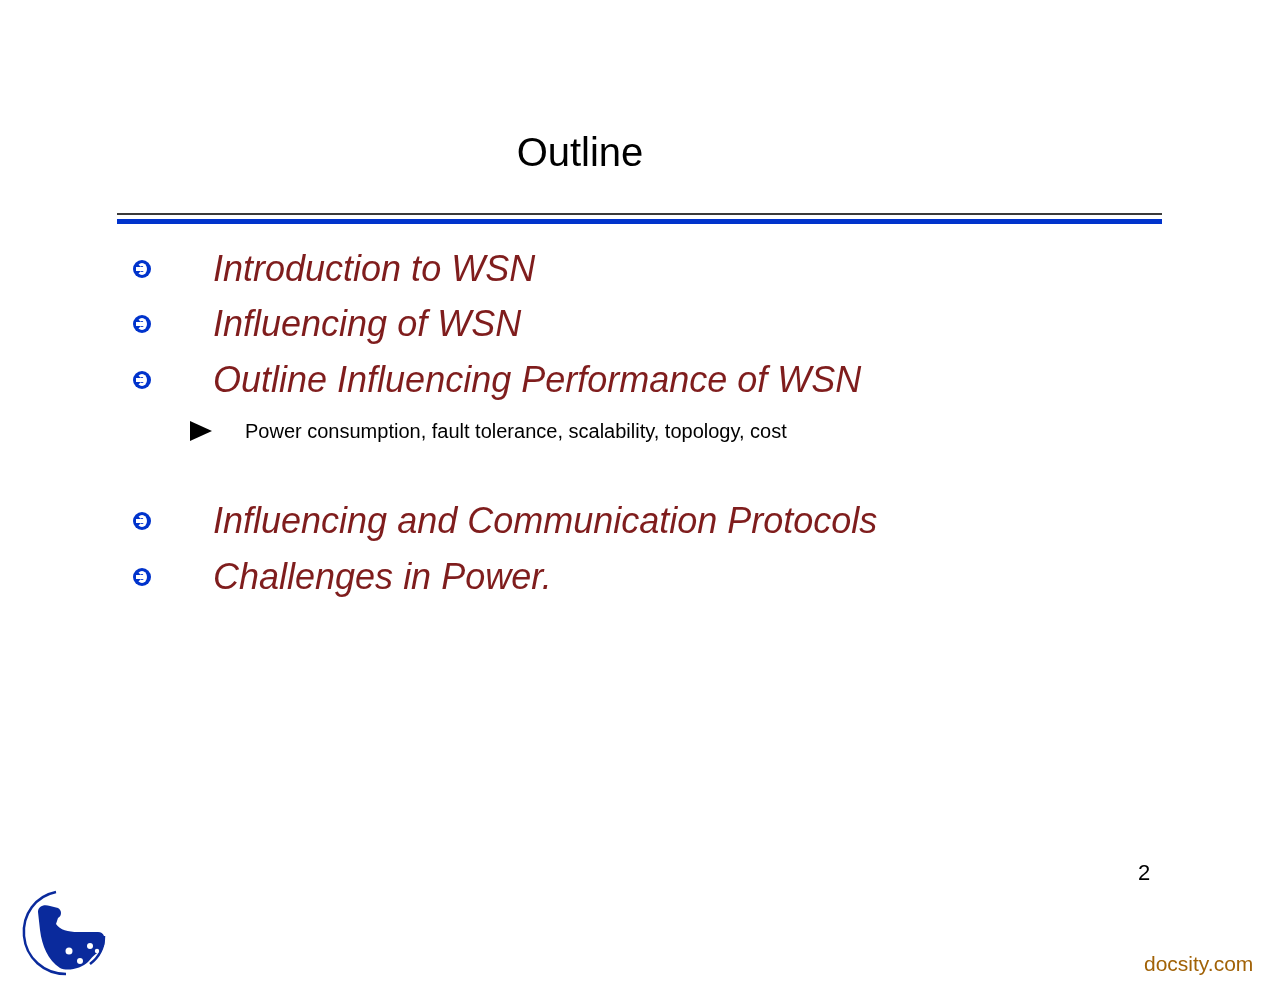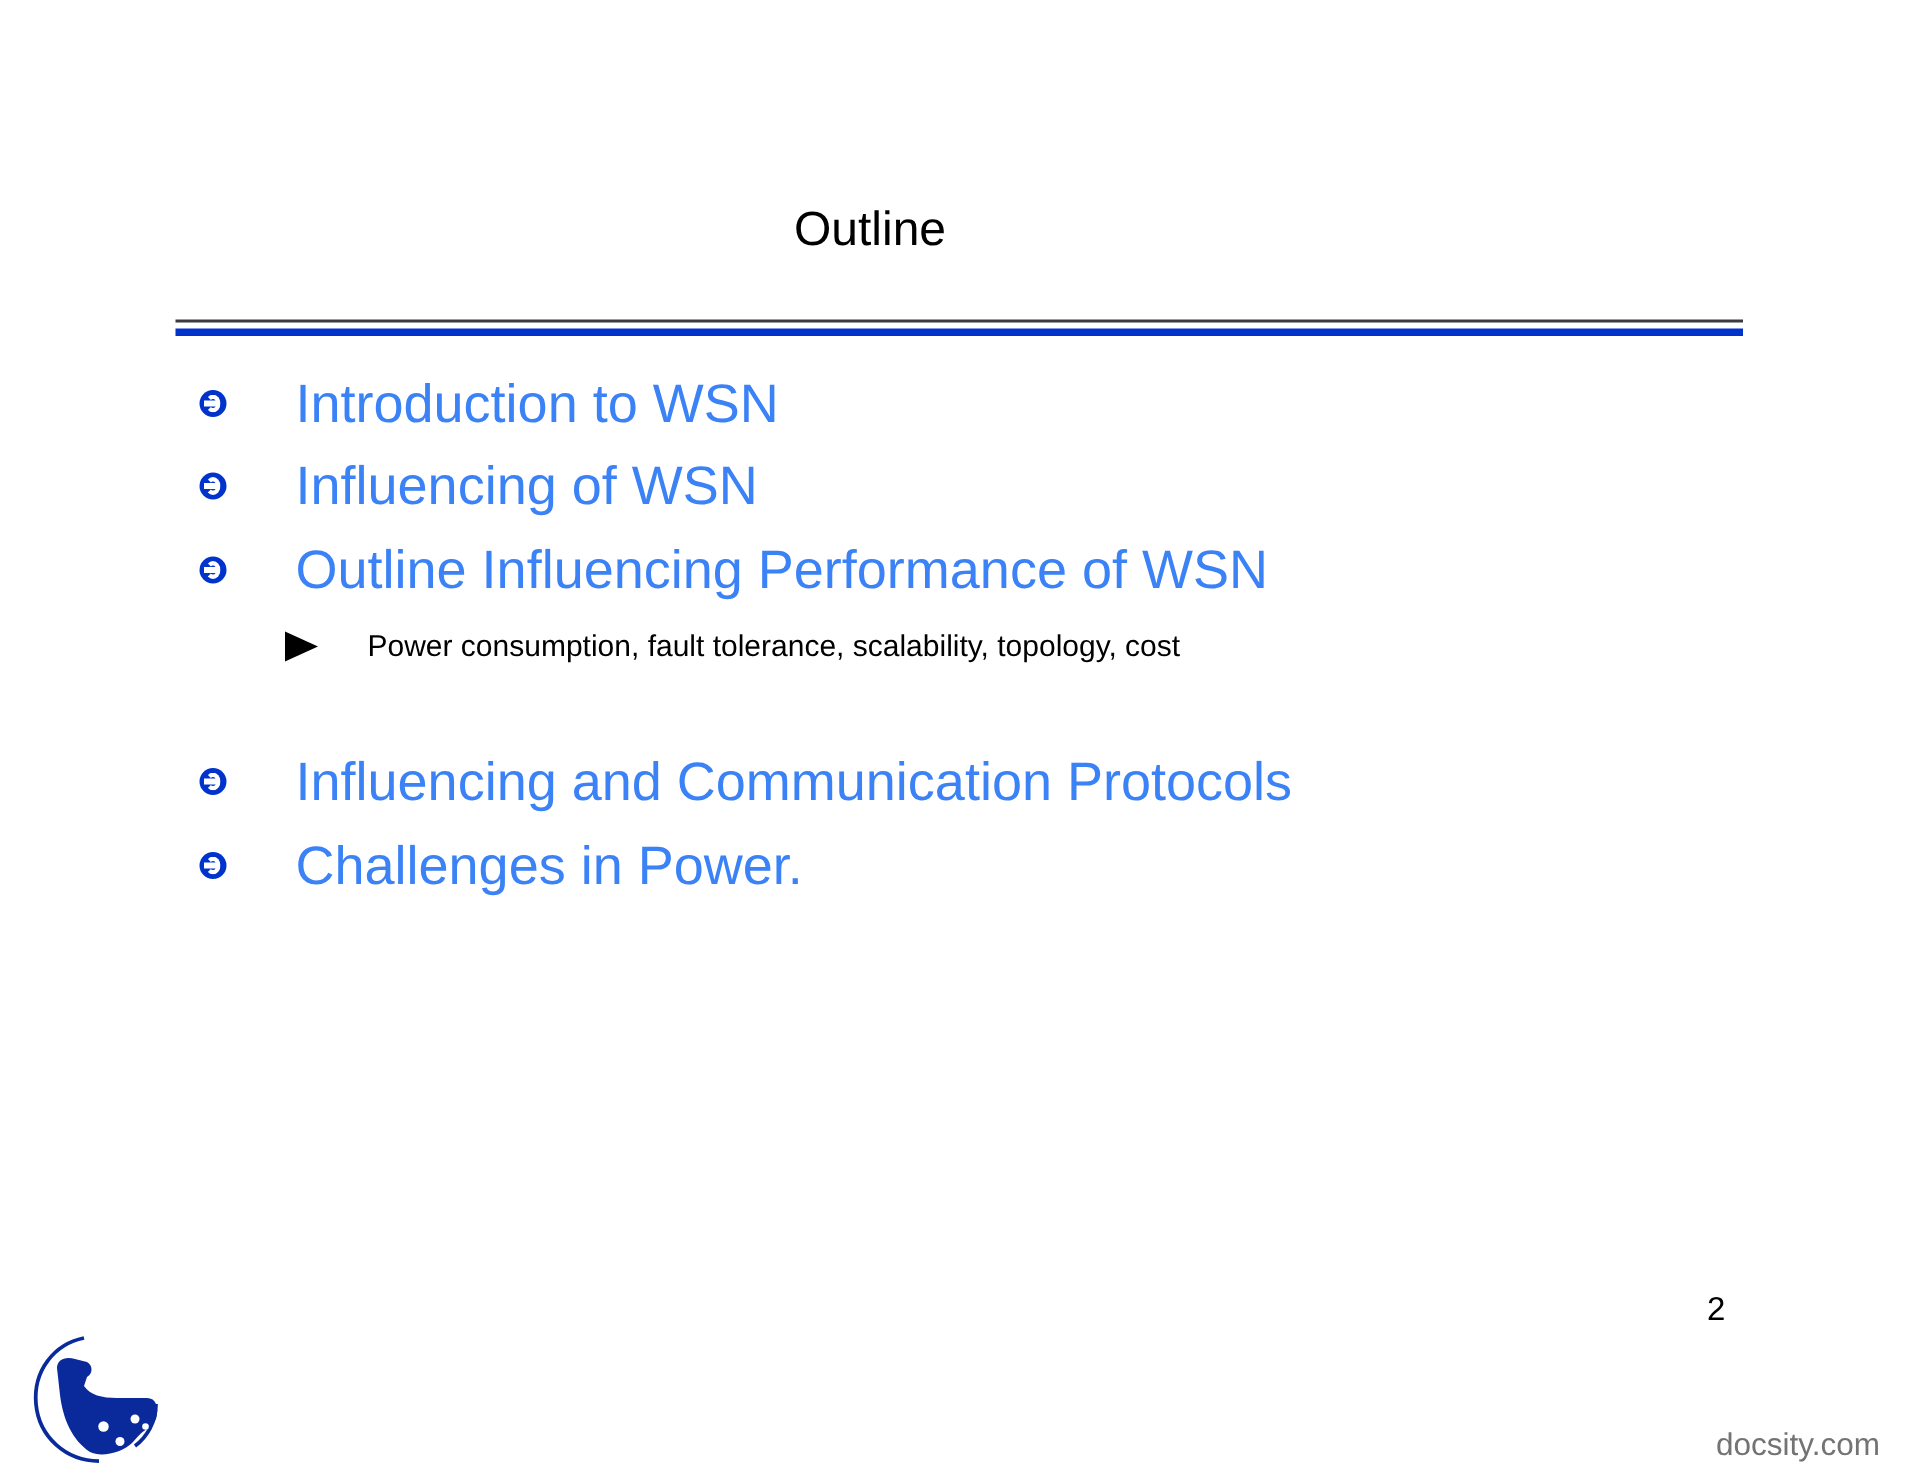--- a/index.html
+++ b/index.html
@@ -13,21 +13,21 @@
     position: relative;
     overflow: hidden;
     font-family: "Liberation Sans", sans-serif;
   }
   .slide-title {
     position: absolute;
     left: 0;
     width: 1160px;
     top: 122px;
     text-align: center;
-    font-size: 32px;
+    font-size: 40px;
     color: #000000;
     line-height: 60px;
   }
   .rule-thin {
     position: absolute;
     left: 117px;
     width: 1045px;
     top: 213px;
     height: 2px;
     background: #3a3a3a;
@@ -79,25 +79,26 @@
     top: 3px;
     width: 10px;
     height: 12px;
     border-radius: 50%;
     border: 3px solid #ffffff;
     border-left-color: transparent;
     box-sizing: border-box;
   }
   .bullet .label {
     position: absolute;
-    left: 64px;
+    left: 80px;
     white-space: nowrap;
     font-size: 36px;
-    color: #3b82f6;
+    color: #7f1d1d;
     line-height: 44px;
+    font-style: italic;
   }
   .sub-bullet {
     position: absolute;
     left: 190px;
     top: 412px;
     width: 880px;
   }
   .sub-bullet .tri-icon {
     position: absolute;
     left: 0;
@@ -122,21 +123,21 @@
     left: 1138px;
     top: 860px;
     font-size: 22px;
     color: #000000;
   }
   .footer-link {
     position: absolute;
     left: 1144px;
     top: 952px;
     font-size: 21px;
-    color: #737373;
+    color: #a16207;
   }
   .logo {
     position: absolute;
     left: 18px;
     top: 888px;
     width: 90px;
     height: 90px;
   }
 </style>
 </head>

